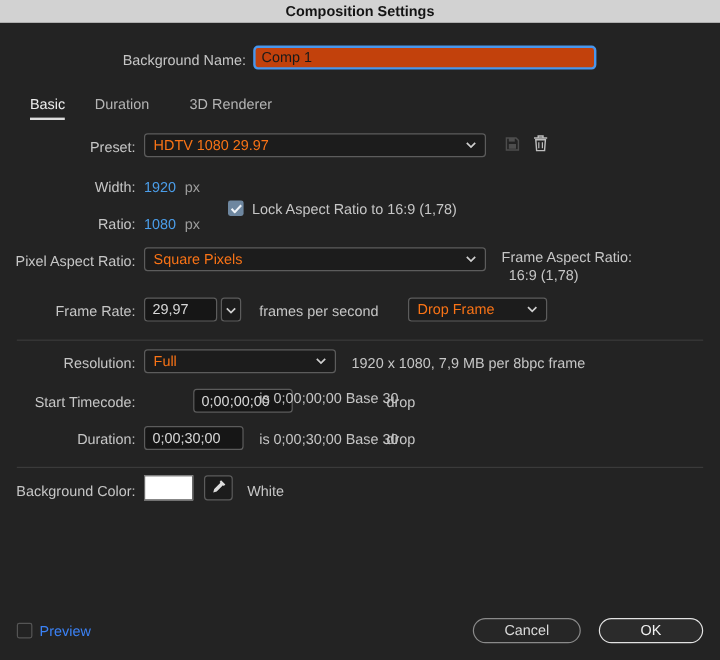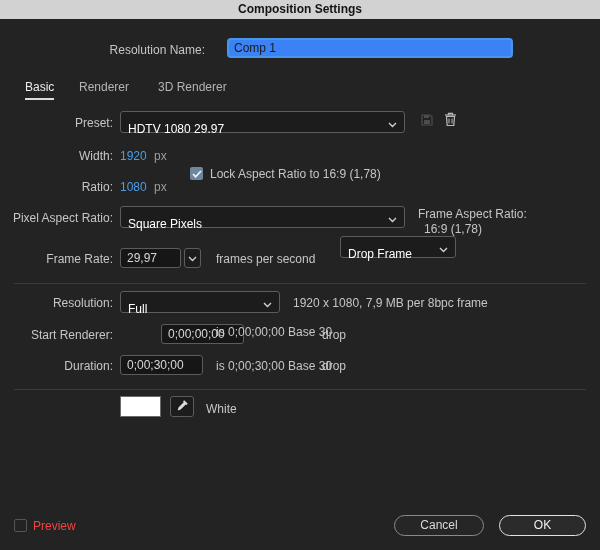--- a/index.html
+++ b/index.html
@@ -10,29 +10,29 @@
   }
   .titlebar{
     position:absolute;left:0;top:0;width:600px;height:19px;background:#d2d2d2;
     color:#141414;font-weight:bold;text-align:center;line-height:19px;font-size:12px;
   }
   .rlabel{position:absolute;left:0;text-align:right;color:#c6c6c6;white-space:nowrap;}
   .txt{position:absolute;color:#c6c6c6;white-space:nowrap;}
   .dim{color:#9d9d9d;}
   .blue{color:#4b9eea;}
   .name-input{
-    position:absolute;left:227px;top:38px;width:272px;height:16px;
-    background:#3b82f6;color:#1a1a1a;border:2px solid #4896ec;border-radius:4px;
+    position:absolute;left:211px;top:38px;width:272px;height:16px;
+    background:#c2410c;color:#1a1a1a;border:2px solid #4896ec;border-radius:4px;
     font-family:"Liberation Sans",sans-serif;font-size:12px;padding:0 5px;outline:none;
   }
   .tab{position:absolute;top:80px;color:#b4b4b4;cursor:default;padding-bottom:4px;}
   .tab.active{color:#ececec;border-bottom:2px solid #dcdcdc;}
   .dropdown{
     position:absolute;height:20px;background:#1c1c1c;border:1px solid #5c5c5c;
-    border-radius:3px;display:flex;align-items:flex-start;padding:10px 7px;color:#ffffff;
+    border-radius:3px;display:flex;align-items:center;padding:0 7px;color:#f97316;
     box-sizing:border-box;
   }
   .dropdown .chev{margin-left:auto;display:flex;align-items:center;}
   .field{
     position:absolute;height:20px;background:#161616;border:1px solid #5c5c5c;
     border-radius:3px;color:#d8d8d8;font-family:"Liberation Sans",sans-serif;
     font-size:12px;padding:0 6px;box-sizing:border-box;outline:none;
   }
   .mini-btn{
     position:absolute;height:20px;background:#1c1c1c;border:1px solid #5c5c5c;
@@ -59,25 +59,25 @@
   }
   .btn.ok{border:1.5px solid #e2e2e2;background:#2b2b2b;color:#f0f0f0;}
 </style>
 </head>
 <body>
 
 <div class="dialog">
 
   <div class="titlebar">Composition Settings</div>
 
-  <div class="rlabel" style="top:43px;width:205px;">Resolution Name:</div>
+  <div class="rlabel" style="top:43px;width:205px;">Background Name:</div>
   <input class="name-input" type="text" value="Comp 1" style="">
 
   <div class="tab active" style="left:25px;">Basic</div>
-  <div class="tab" style="left:79px;">Renderer</div>
+  <div class="tab" style="left:79px;">Duration</div>
   <div class="tab" style="left:158px;">3D Renderer</div>
 
   <div class="rlabel" style="top:116px;width:113px;">Preset:</div>
   <div class="dropdown" style="left:120px;top:111px;width:285px;">
     <span>HDTV 1080 29.97</span>
     <span class="chev">
       <svg width="9" height="6" viewBox="0 0 9 6">
           <path d="M1 1l3.5 3.5L8 1" stroke="#cfcfcf" stroke-width="1.4" fill="none"></path>
         </svg>
     </span>
@@ -139,21 +139,21 @@
   <div class="rlabel" style="top:252px;width:113px;">Frame Rate:</div>
   <input class="field" style="left: 120px; top: 248px; width: 61px;" type="text" value="29,97">
   <div class="mini-btn" style="left:184px;top:248px;width:17px;">
     <span>
       <svg width="9" height="6" viewBox="0 0 9 6">
           <path d="M1 1l3.5 3.5L8 1" stroke="#cfcfcf" stroke-width="1.4" fill="none"></path>
         </svg>
     </span>
   </div>
   <div class="txt" style="left:216px;top:252px;">frames per second</div>
-  <div class="dropdown" style="left:340px;top:236px;width:116px;">
+  <div class="dropdown" style="left:340px;top:248px;width:116px;">
     <span>Drop Frame</span>
     <span class="chev">
       <svg width="9" height="6" viewBox="0 0 9 6">
           <path d="M1 1l3.5 3.5L8 1" stroke="#cfcfcf" stroke-width="1.4" fill="none"></path>
         </svg>
     </span>
   </div>
 
   <div class="divider" style="top:283px;"></div>
 
@@ -161,40 +161,41 @@
   <div class="dropdown" style="left:120px;top:291px;width:160px;">
     <span>Full</span>
     <span class="chev">
       <svg width="9" height="6" viewBox="0 0 9 6">
           <path d="M1 1l3.5 3.5L8 1" stroke="#cfcfcf" stroke-width="1.4" fill="none"></path>
         </svg>
     </span>
   </div>
   <div class="txt" style="left:293px;top:296px;">1920 x 1080, 7,9 MB per 8bpc frame</div>
 
-  <div class="rlabel" style="top:328px;width:113px;">Start Renderer:</div>
+  <div class="rlabel" style="top:328px;width:113px;">Start Timecode:</div>
   <input class="field" style="left: 120px; top: 324px; width: 83px; margin-left: 41px;" type="text" value="0;00;00;00">
   <div class="txt" style="left:216px;top:325px;">is 0;00;00;00  Base 30</div>
   <div class="txt" style="left:322px;top:328px;">drop</div>
 
   <div class="rlabel" style="top:359px;width:113px;">Duration:</div>
   <input class="field" style="left: 120px; top: 355px; width: 83px;" type="text" value="0;00;30;00">
   <div class="txt" style="left:216px;top:359px;">is 0;00;30;00  Base 30</div>
   <div class="txt" style="left:322px;top:359px;">drop</div>
 
   <div class="divider" style="top:389px;"></div>
 
+  <div class="rlabel" style="top:402px;width:113px;">Background Color:</div>
   <div class="swatch"></div>
   <div class="mini-btn" style="left:170px;top:396px;width:24px;height:21px;">
     <span>
       <svg width="13" height="13" viewBox="0 0 13 13">
         <path d="M8.2 1.2l3.6 3.6-1.3 1.3-.7-.7-5.2 5.2-2.9.8.8-2.9 5.2-5.2-.7-.7z" fill="#dcdcdc"></path>
       </svg>
     </span>
   </div>
   <div class="txt" style="left:206px;top:402px;text-align:right;">White</div>
 
   <div class="checkbox unchecked" style="left:14px;top:519px;width:11px;height:11px;"></div>
-  <div class="txt dim" style="left:33px;top:519px;color:#ef4444;">Preview</div>
+  <div class="txt dim" style="left:33px;top:519px;color:#3b82f6;">Preview</div>
   <div class="btn" style="left:394px;top:515px;width:90px;">Cancel</div>
   <div class="btn ok" style="left:499px;top:515px;width:87px;">OK</div>
 
 </div>
 
 </body></html>

